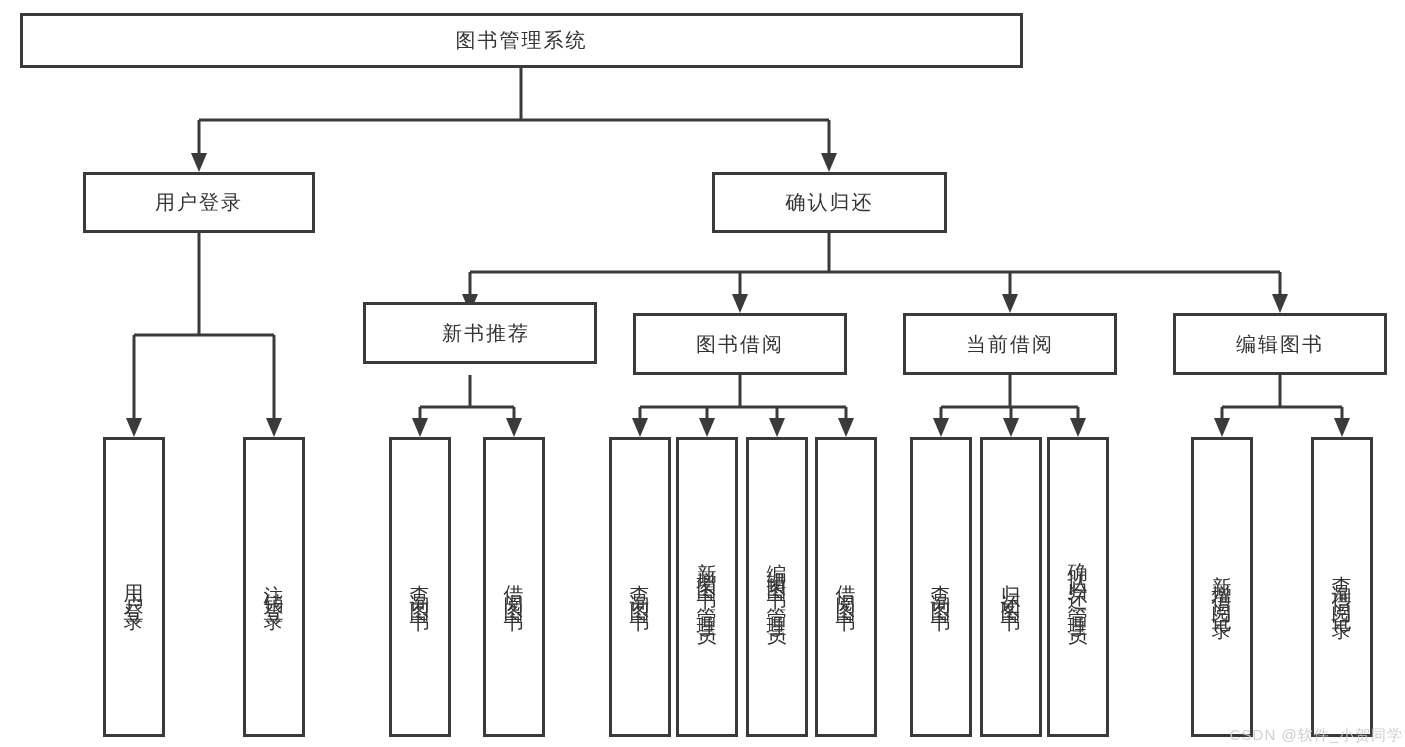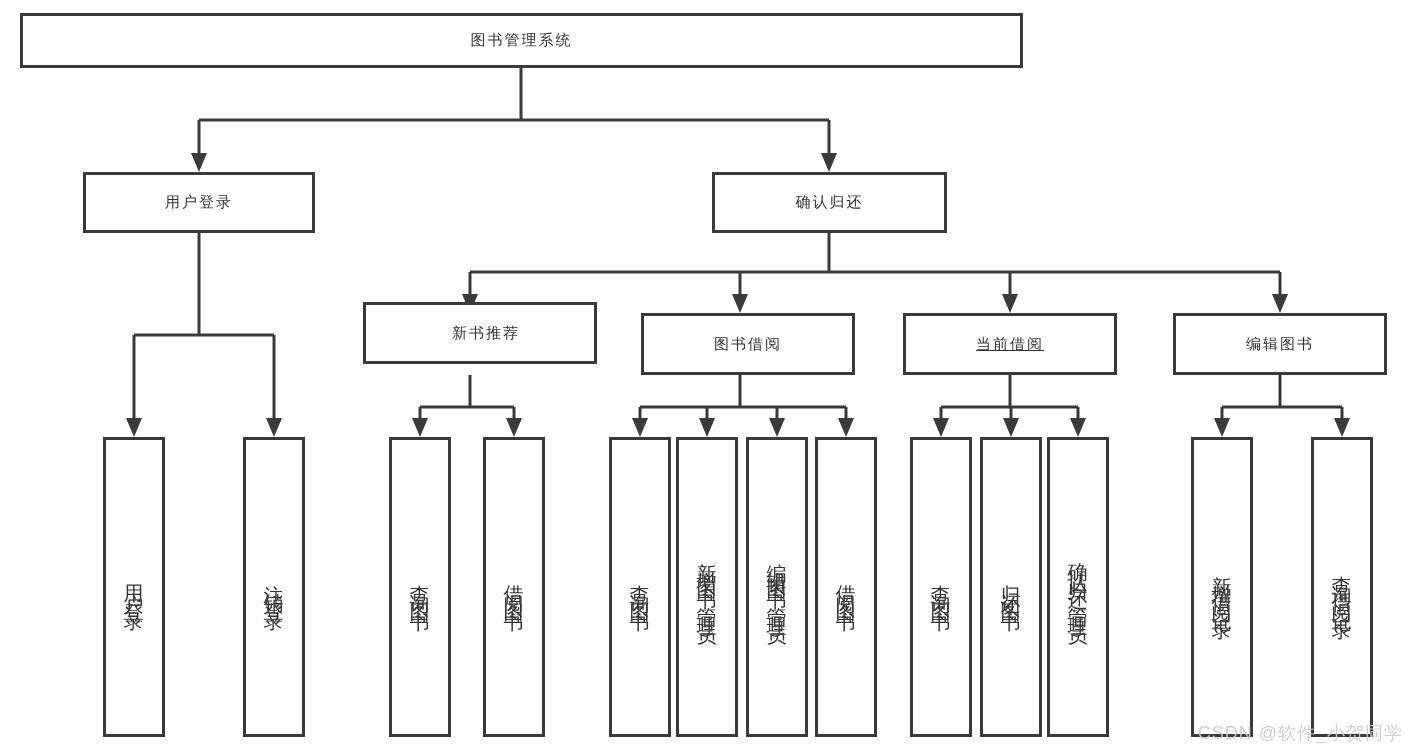--- a/index.html
+++ b/index.html
@@ -20,36 +20,36 @@
     position: absolute;
     box-sizing: border-box;
     border: 3px solid #3a3a3a;
     background: #ffffff;
     display: flex;
     align-items: center;
     justify-content: center;
     color: #333333;
   }
   .hnode {
-    font-size: 15px;
+    font-size: 20px;
     letter-spacing: 2px;
   }
   .vnode .vtext {
     writing-mode: vertical-rl;
     text-orientation: mixed;
     font-size: 20px;
     line-height: 1;
     letter-spacing: 9px;
     white-space: nowrap;
   }
   .watermark {
     position: absolute;
     right: 2px;
     bottom: 2px;
-    font-size: 18px;
+    font-size: 15px;
     letter-spacing: 1px;
     color: rgba(203, 203, 203, 0.92);
     z-index: 10;
     white-space: nowrap;
   }
   svg path { stroke: #3a3a3a; stroke-width: 3; fill: none; }
   svg polygon { fill: #3a3a3a; stroke: none; }
 </style>
 </head>
 <body>
@@ -113,24 +113,24 @@
   <div class="node hnode" style="left:83px; top:172px; width:232px; height:61px;">
     <span>用户登录</span>
   </div>
   <div class="node hnode" style="left:712px; top:172px; width:235px; height:61px;">
     <span>确认归还</span>
   </div>
 
   <div class="node hnode" style="left:363px; top:302px; width:234px; height:62px;padding-left:12px;">
     <span>新书推荐</span>
   </div>
-  <div class="node hnode" style="left:633px; top:313px; width:214px; height:62px;margin-left:8px;">
+  <div class="node hnode" style="left:633px; top:313px; width:214px; height:62px;">
     <span>图书借阅</span>
   </div>
-  <div class="node hnode" style="left:903px; top:313px; width:214px; height:62px;text-decoration:underline;">
+  <div class="node hnode" style="left:903px; top:313px; width:214px; height:62px;">
     <span>当前借阅</span>
   </div>
   <div class="node hnode" style="left:1173px; top:313px; width:214px; height:62px;">
     <span>编辑图书</span>
   </div>
 
   <div class="node vnode" style="left:103px; top:437px; width:62px; height:300px;">
     <span class="vtext">用户登录</span>
   </div>
   <div class="node vnode" style="left:243px; top:437px; width:62px; height:300px;">

